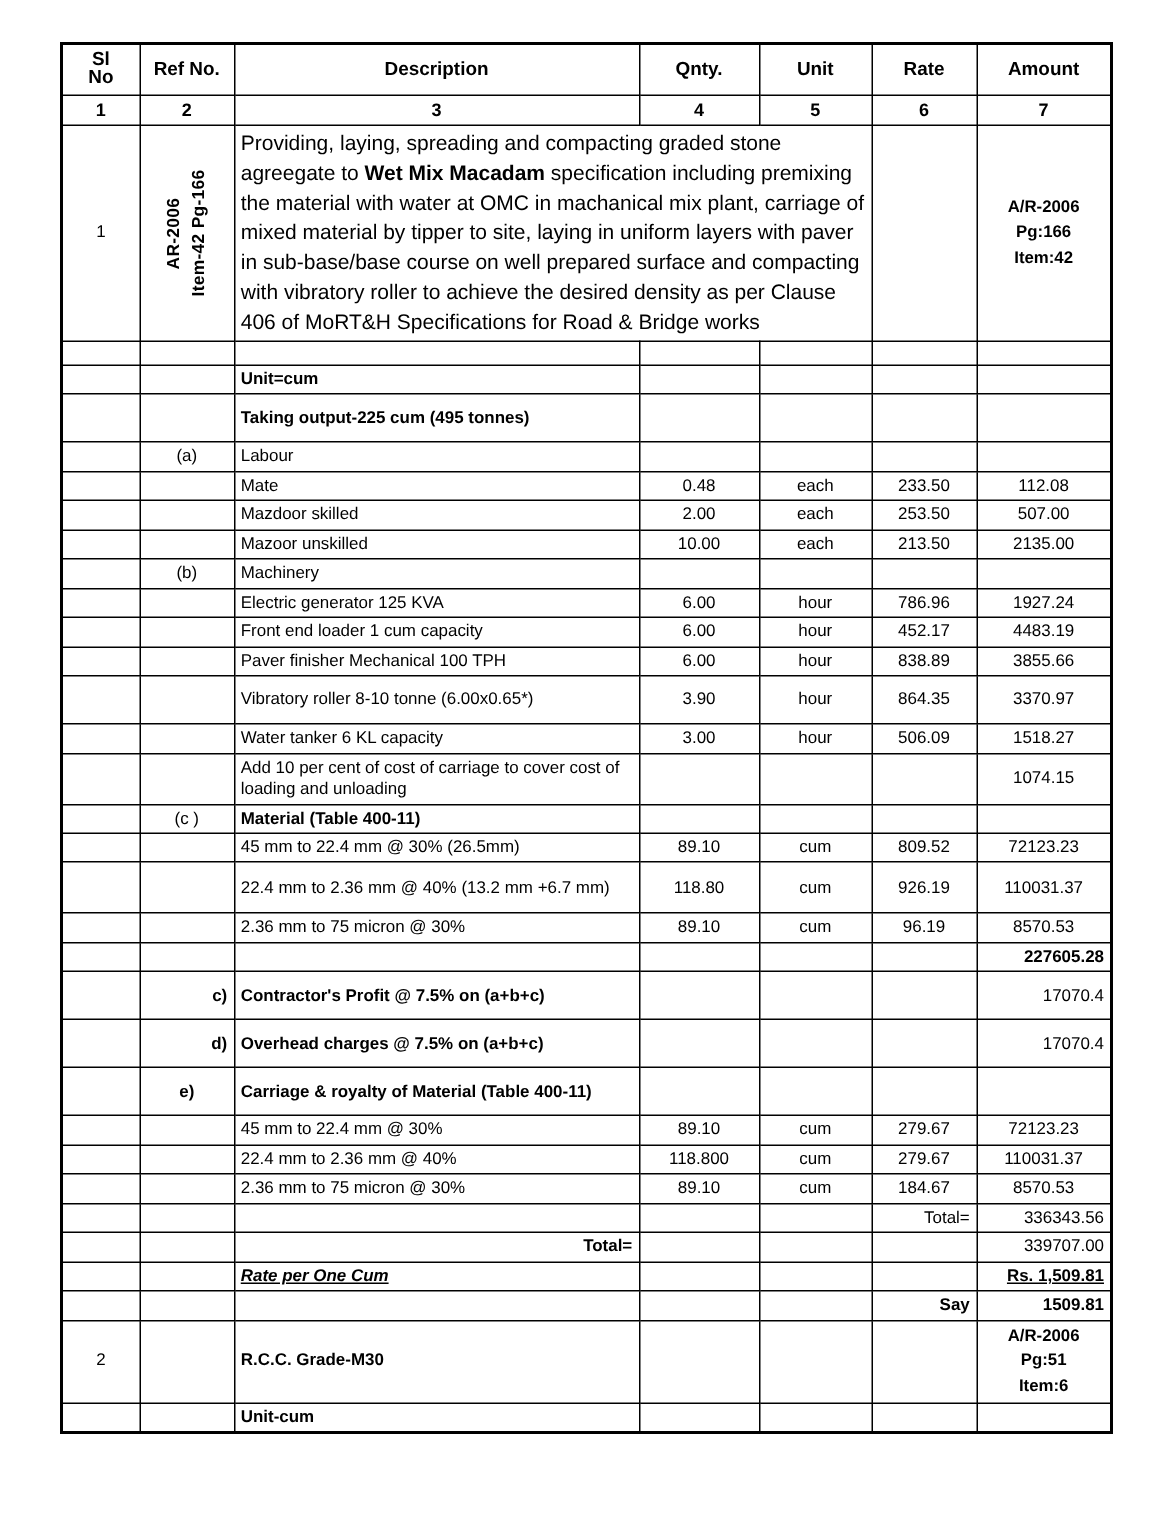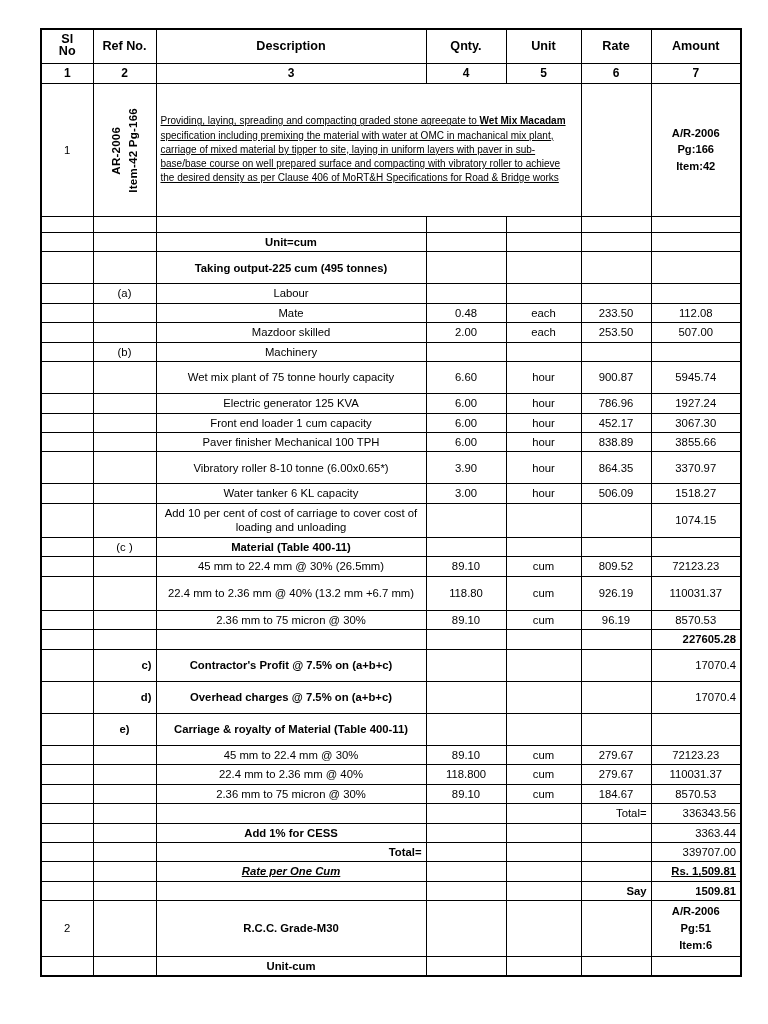--- a/index.html
+++ b/index.html
@@ -64,21 +64,21 @@
   }
   td.numhd {
     text-align: center;
     font-weight: bold;
     font-size: 12px;
     height: 17px;
     padding: 0 2px;
   }
 
   .c  { text-align: center; }
-  .l  { text-align: center; }
+  .l  { text-align: left; }
   .r  { text-align: right; }
   .b  { font-weight: bold; }
   .bi { font-weight: bold; font-style: italic; }
   .vb { vertical-align: bottom; padding-bottom: 2px; }
   .vm { vertical-align: middle; }
 
   
   td.refrot {
     text-align: center;
     vertical-align: middle;
@@ -98,22 +98,21 @@
     font-size: 11.6px;
     letter-spacing: 0.2px;
     line-height: 1.45;
     white-space: nowrap;
     text-align: center;
   }
   td.descbig {
     padding: 6px 6px 6px 5px;
     vertical-align: top;
     line-height: 1.42;
-    font-size: 10px;
-    text-decoration: underline;
+    font-size: 14px;
   }
   td.stackamt {
     text-align: center;
     vertical-align: top;
     font-weight: bold;
     line-height: 1.5;
     padding-top: 5px;
     font-size: 11.2px;
     margin-top: 44px;
   }
@@ -227,56 +226,56 @@
       </tr>
       <tr style="height:18px;">
         <td class="thick-l"></td>
         <td class="thick-l"></td>
         <td class="l thick-l">Mazdoor skilled</td>
         <td class="c thick-l">2.00</td>
         <td class="c">each</td>
         <td class="c">253.50</td>
         <td class="c thick-r">507.00</td>
       </tr>
+      <tr style="height:18px;">
+        <td class="thick-l"></td>
+        <td class="thick-l"></td>
+        <td class="l thick-l">Mazoor unskilled</td>
+        <td class="c thick-l">10.00</td>
+        <td class="c">each</td>
+        <td class="c">213.50</td>
+        <td class="c thick-r">2135.00</td>
+      </tr>
 
       <tr style="height:18px;">
         <td class="thick-l"></td>
         <td class="c thick-l">(b)</td>
         <td class="l thick-l">Machinery</td>
         <td class="thick-l"></td>
         <td></td>
         <td></td>
         <td class="thick-r"></td>
-      </tr>
-      <tr style="height:32px;">
-        <td class="thick-l"></td>
-        <td class="thick-l"></td>
-        <td class="l vb thick-l">Wet mix plant of 75 tonne hourly capacity</td>
-        <td class="c thick-l">6.60</td>
-        <td class="c">hour</td>
-        <td class="c">900.87</td>
-        <td class="c thick-r">5945.74</td>
       </tr>
       <tr style="height:18px;">
         <td class="thick-l"></td>
         <td class="thick-l"></td>
         <td class="l thick-l">Electric generator 125 KVA</td>
         <td class="c thick-l">6.00</td>
         <td class="c">hour</td>
         <td class="c">786.96</td>
         <td class="c thick-r">1927.24</td>
       </tr>
       <tr style="height:18px;">
         <td class="thick-l"></td>
         <td class="thick-l"></td>
         <td class="l thick-l">Front end loader 1 cum capacity</td>
         <td class="c thick-l">6.00</td>
         <td class="c">hour</td>
         <td class="c">452.17</td>
-        <td class="c thick-r">3067.30</td>
+        <td class="c thick-r">4483.19</td>
       </tr>
       <tr style="height:18px;">
         <td class="thick-l"></td>
         <td class="thick-l"></td>
         <td class="l thick-l">Paver finisher Mechanical 100 TPH</td>
         <td class="c thick-l">6.00</td>
         <td class="c">hour</td>
         <td class="c">838.89</td>
         <td class="c thick-r">3855.66</td>
       </tr>
@@ -415,29 +414,20 @@
       <tr style="height:18px;">
         <td class="thick-l"></td>
         <td class="thick-l"></td>
         <td class="thick-l"></td>
         <td class="thick-l"></td>
         <td></td>
         <td class="r">Total=</td>
         <td class="r thick-r">336343.56</td>
       </tr>
 
-      <tr style="height:18px;">
-        <td class="thick-l"></td>
-        <td class="thick-l"></td>
-        <td class="l b thick-l">Add 1% for CESS</td>
-        <td class="thick-l"></td>
-        <td></td>
-        <td></td>
-        <td class="r thick-r">3363.44</td>
-      </tr>
 
       <tr style="height:18px;">
         <td class="thick-l"></td>
         <td class="thick-l"></td>
         <td class="r b thick-l">Total=</td>
         <td class="thick-l"></td>
         <td></td>
         <td></td>
         <td class="r thick-r">339707.00</td>
       </tr>

